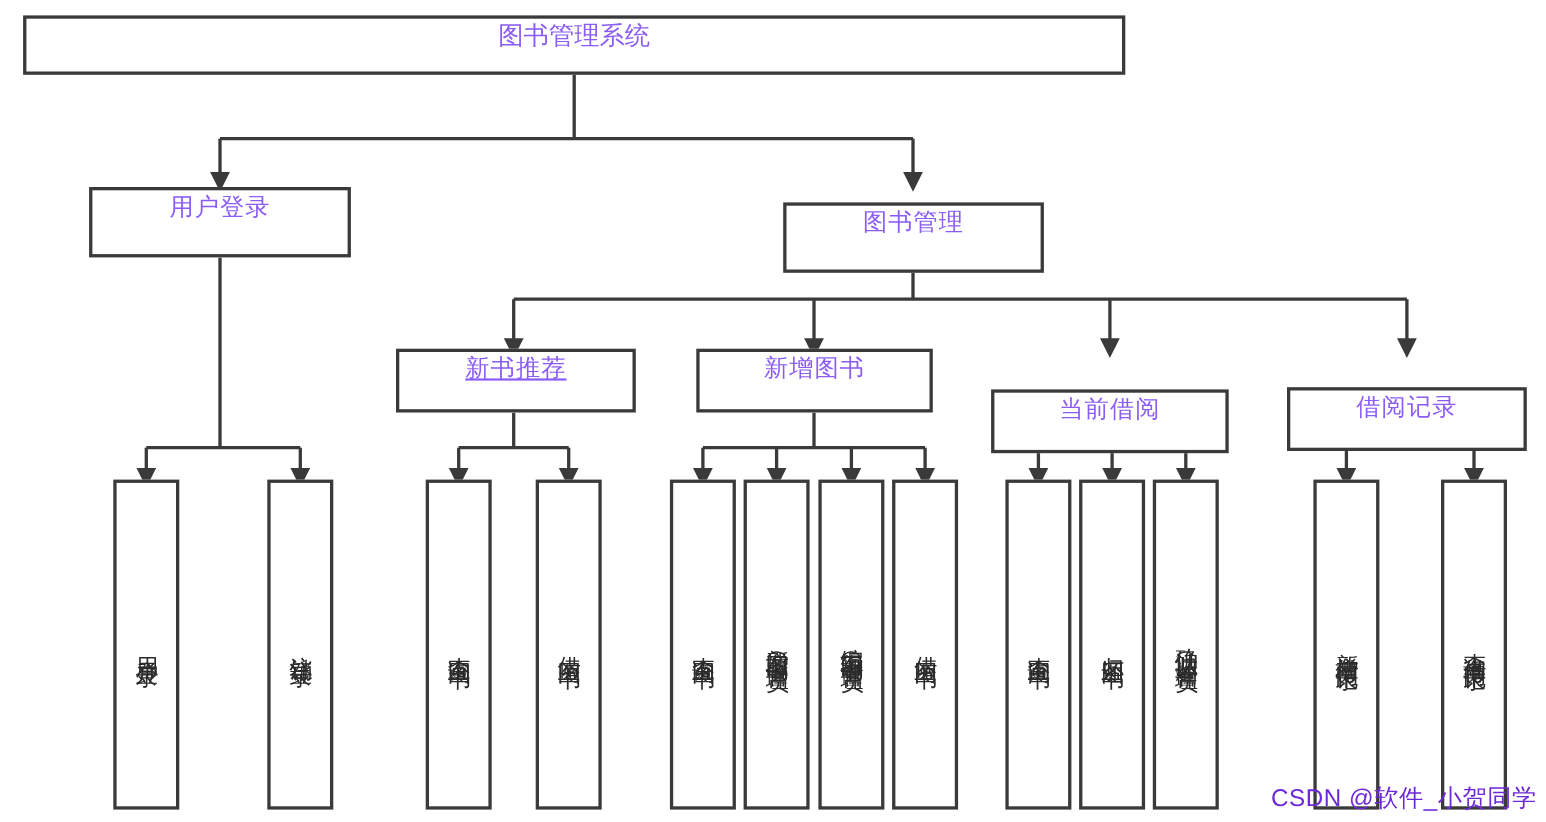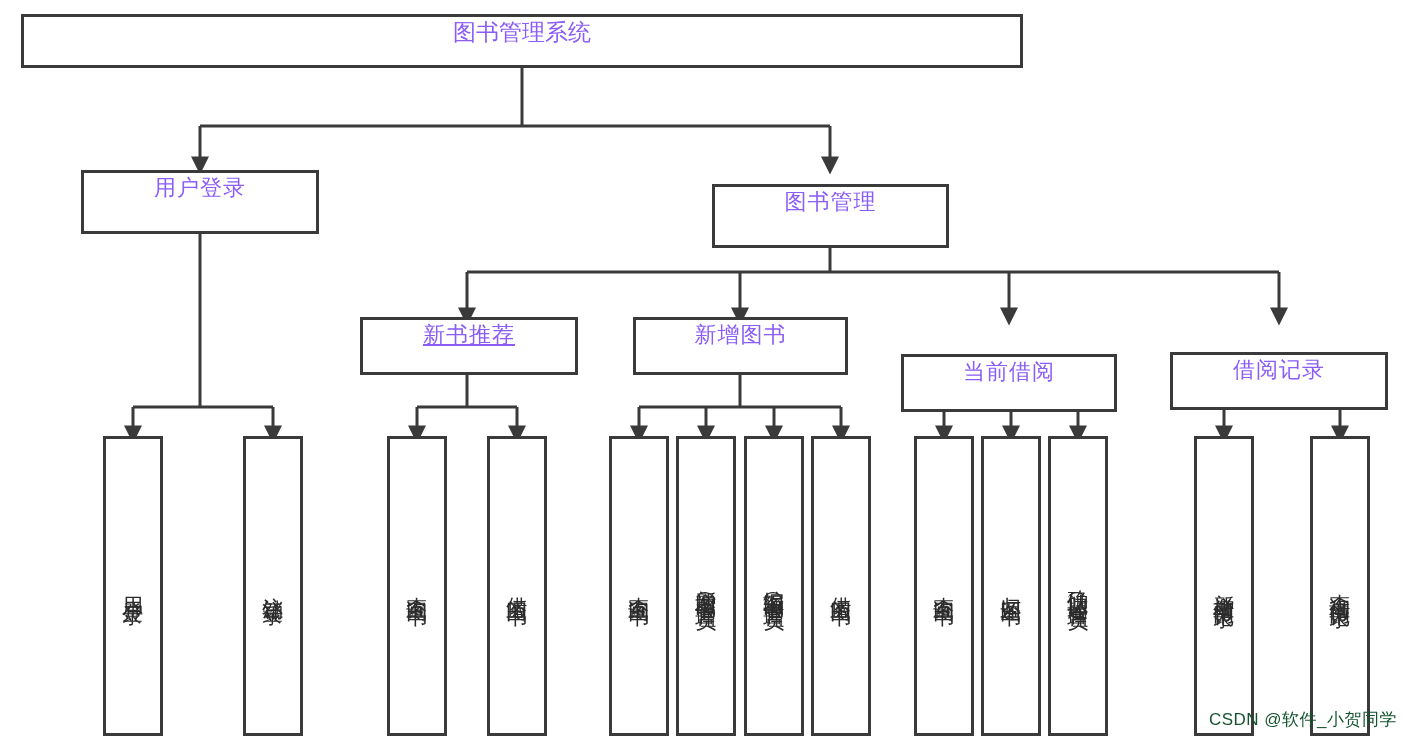--- a/index.html
+++ b/index.html
@@ -7,21 +7,21 @@
   #canvas{position:relative;width:1405px;height:747px;background:#ffffff;overflow:hidden;}
   #edges{position:absolute;left:0;top:0;width:1405px;height:747px;}
   .node{position:absolute;box-sizing:border-box;background:#ffffff;border:3px solid #3a3a3a;
         display:flex;align-items:flex-start;justify-content:center;color:#8b5cf6;}
   .node.h{font-size:22px;letter-spacing:1px;}
   .node.root{font-size:23px;}
   .leaf{position:absolute;box-sizing:border-box;background:#ffffff;border:3px solid #3a3a3a;
         display:flex;align-items:center;justify-content:center;}
   .vtext{writing-mode:vertical-rl;text-orientation:upright;font-size:21px;line-height:1.30;
          color:#2b2b2b;letter-spacing:3px;white-space:nowrap;text-align:center;}
-  #watermark{position:absolute;right:8px;bottom:16px;font-size:17px;color:#14532d;
+  #watermark{position:absolute;right:8px;bottom:6px;font-size:22px;color:#6d28d9;
              letter-spacing:0.5px;white-space:nowrap;}
 </style>
 </head>
 <body>
 
 <div id="canvas">
 
   <svg id="edges" viewBox="0 0 1405 747" xmlns="http://www.w3.org/2000/svg">
     <defs>
       <marker id="arrow" markerWidth="9" markerHeight="9" refX="1.2" refY="3" orient="auto" markerUnits="strokeWidth">

